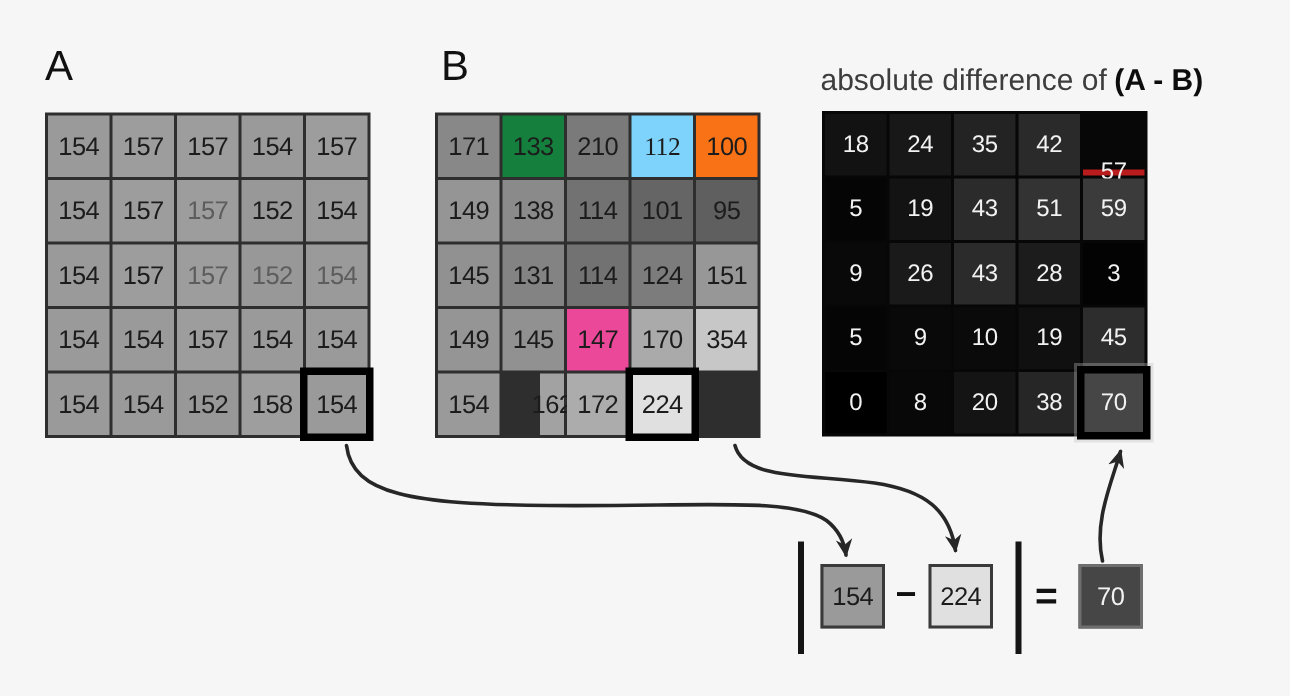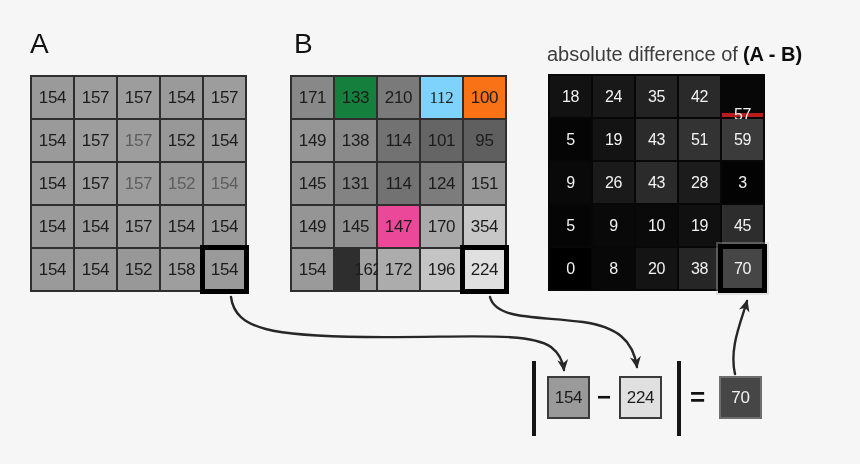--- a/index.html
+++ b/index.html
@@ -96,21 +96,20 @@
     <div class="cell t-dark" style="background: rgb(124, 124, 124);">124</div>
     <div class="cell t-dark" style="background: rgb(151, 151, 151);">151</div>
     <div class="cell t-dark" style="background: rgb(149, 149, 149);">149</div>
     <div class="cell t-dark" style="background: rgb(145, 145, 145);">145</div>
     <div class="cell t-dark" style="background: #ec4899;">147</div>
     <div class="cell t-dark" style="background: rgb(170, 170, 170);">170</div>
     <div class="cell t-dark" style="background: rgb(199, 199, 199);">354</div>
     <div class="cell t-dark" style="background: rgb(154, 154, 154);">154</div>
     <div class="cell t-dark" style="background: rgb(162, 162, 162); margin-left: 25px;">162</div>
     <div class="cell t-dark" style="background: rgb(172, 172, 172); text-align: center;">172</div>
-    <div class="cell t-dark" style="background: rgb(196, 196, 196);">196</div>
     <div class="cell t-dark hl" style="background: rgb(224, 224, 224);">224</div>
   </div>
 
 <div class="diff-title"><span>absolute difference of</span><span class="bold-part">(A - B)</span></div>
 <div class="matrix dark-grid" style="left:548px">
     <div class="cell t-light" style="background: rgb(18, 18, 18);">18</div>
     <div class="cell t-light" style="background: rgb(24, 24, 24);">24</div>
     <div class="cell t-light" style="background: rgb(35, 35, 35);">35</div>
     <div class="cell t-light" style="background: rgb(42, 42, 42);">42</div>
     <div class="cell t-light" style="background: #b91c1c; margin-top: 37px;">57</div>

